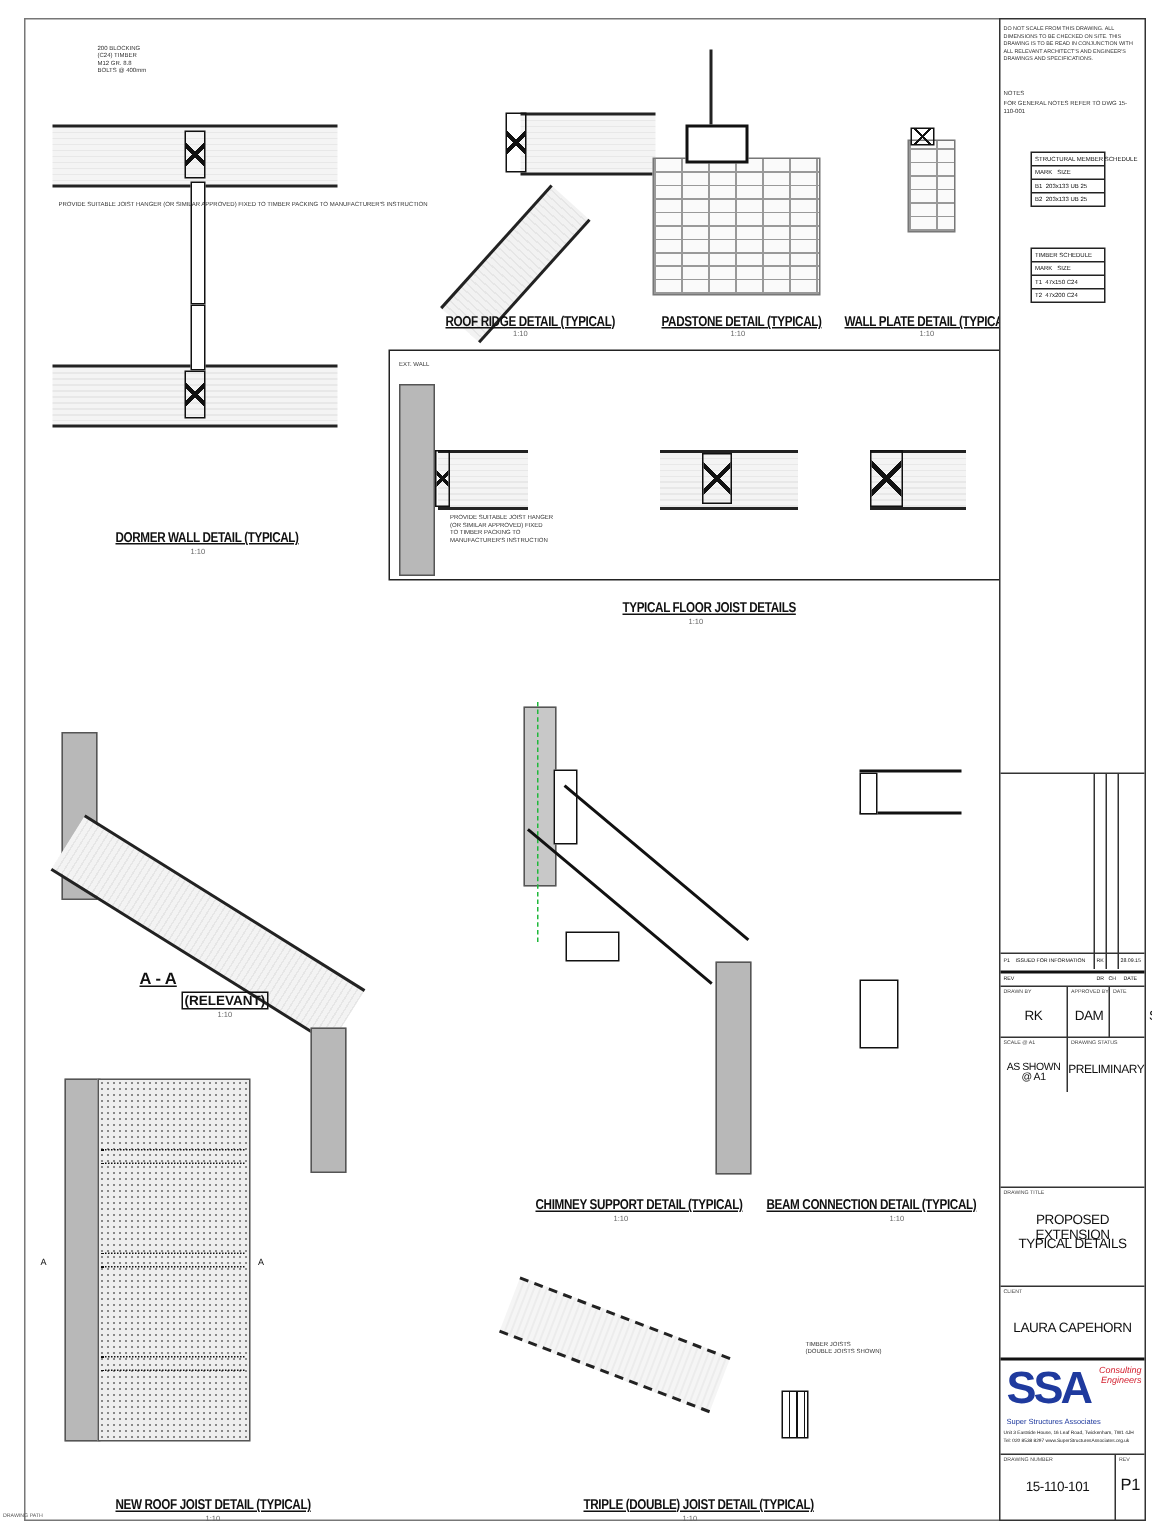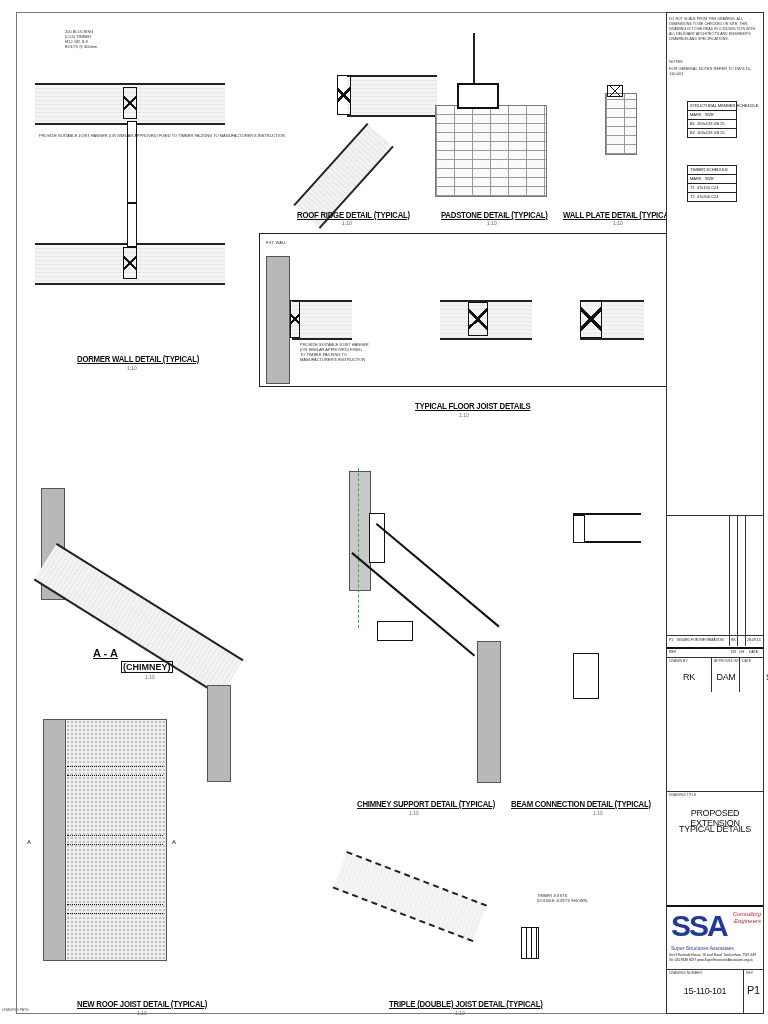--- a/index.html
+++ b/index.html
@@ -87,21 +87,21 @@
 MANUFACTURER'S INSTRUCTION</div>
   </div>
   <div class="title" style="left:398px;top:387px;">TYPICAL FLOOR JOIST DETAILS</div>
   <div class="scale" style="left:442px;top:399px;">1:10</div>
 
   <div>
     <div class="wall" style="left:24px;top:475px;width:22px;height:110px;"></div>
     <div class="abs" style="left:40px;top:530px;width:220px;height:40px;background:repeating-linear-gradient(90deg,#f3f3f3 0 3px,#e6e6e6 3px 4px);border-top:2px solid #222;border-bottom:2px solid #222;transform:rotate(32deg);transform-origin:left top;"></div>
     <div class="wall" style="left:190px;top:672px;width:22px;height:95px;"></div>
     <div class="abs" style="left:76px;top:634px;font-size:11px;font-weight:bold;text-decoration:underline;">A - A</div>
-    <div class="abs" style="left:104px;top:648px;font-size:9px;font-weight:bold;border:1px solid #111;padding:0 1px;">(CHIMNEY)</div>
+    <div class="abs" style="left:104px;top:648px;font-size:9px;font-weight:bold;border:1px solid #111;padding:0 1px;">(RELEVANT)</div>
     <div class="scale" style="left:128px;top:661px;">1:10</div>
   </div>
 
   <div>
     <div class="wall" style="left:332px;top:458px;width:20px;height:118px;background:#c8c8c8;"></div>
     <div class="abs" style="left:341px;top:455px;width:0;height:160px;border-left:1.5px dashed #1fb83a;"></div>
     <div class="block" style="left:352px;top:500px;width:14px;height:48px;"></div>
     <div class="abs" style="left:360px;top:510px;width:160px;height:36px;border-top:2px solid #111;border-bottom:2px solid #111;transform:rotate(40deg);transform-origin:left top;"></div>
     <div class="wall" style="left:460px;top:628px;width:22px;height:140px;"></div>
     <div class="block" style="left:360px;top:608px;width:34px;height:18px;font-size:3.5px;"></div>
@@ -189,28 +189,42 @@
     <div class="abs" style="left:44px;width:28px;top:0;bottom:0;border-left:1px solid #333;">
       <span class="lbl">APPROVED BY</span>
       <span class="big" style="top:14px;">DAM</span>
     </div>
     <div class="abs" style="left:72px;right:0;top:0;bottom:0;border-left:1px solid #333;">
       <span class="lbl">DATE</span>
       <span class="big" style="top:14px;margin-left:26px;">SEP15</span>
     </div>
   </div>
 
+  <div class="tb-cell" style="top:678px;height:36px;">
+    <div class="abs" style="left:0;width:44px;top:0;bottom:0;">
+      <span class="lbl">SCALE @ A1</span>
+      <span class="big" style="top:16px;font-size:7px;">AS SHOWN @ A1</span>
+    </div>
+    <div class="abs" style="left:44px;right:0;top:0;bottom:0;border-left:1px solid #333;">
+      <span class="lbl">DRAWING STATUS</span>
+      <span class="big" style="top:16px;font-size:8px;">PRELIMINARY</span>
+    </div>
+  </div>
 
 
   <div class="tb-cell" style="top:778px;height:66px;">
     <span class="lbl">DRAWING TITLE</span>
     <span class="big" style="top:16px;">PROPOSED EXTENSION</span>
     <span class="big" style="top:32px;">TYPICAL DETAILS</span>
   </div>
 
+  <div class="tb-cell" style="top:844px;height:48px;">
+    <span class="lbl">CLIENT</span>
+    <span class="big" style="top:22px;">LAURA CAPEHORN</span>
+  </div>
 
   <div class="tb-cell" style="top:892px;height:80px;border-top:2px solid #111;">
     <div class="abs" style="left:4px;top:2px;font-size:30px;font-weight:bold;color:#1f3a9e;letter-spacing:-2px;font-family:'Liberation Sans',sans-serif;">
       <span>SSA</span>
     </div>
     <div class="abs" style="left:62px;top:4px;font-size:6px;color:#d21c2b;font-style:italic;text-align:right;width:32px;line-height:7px;">
       <div>Consulting</div>
       <div>Engineers</div>
     </div>
     <div class="abs" style="left:4px;top:38px;font-size:5px;color:#1f3a9e;">Super Structures Associates</div>

